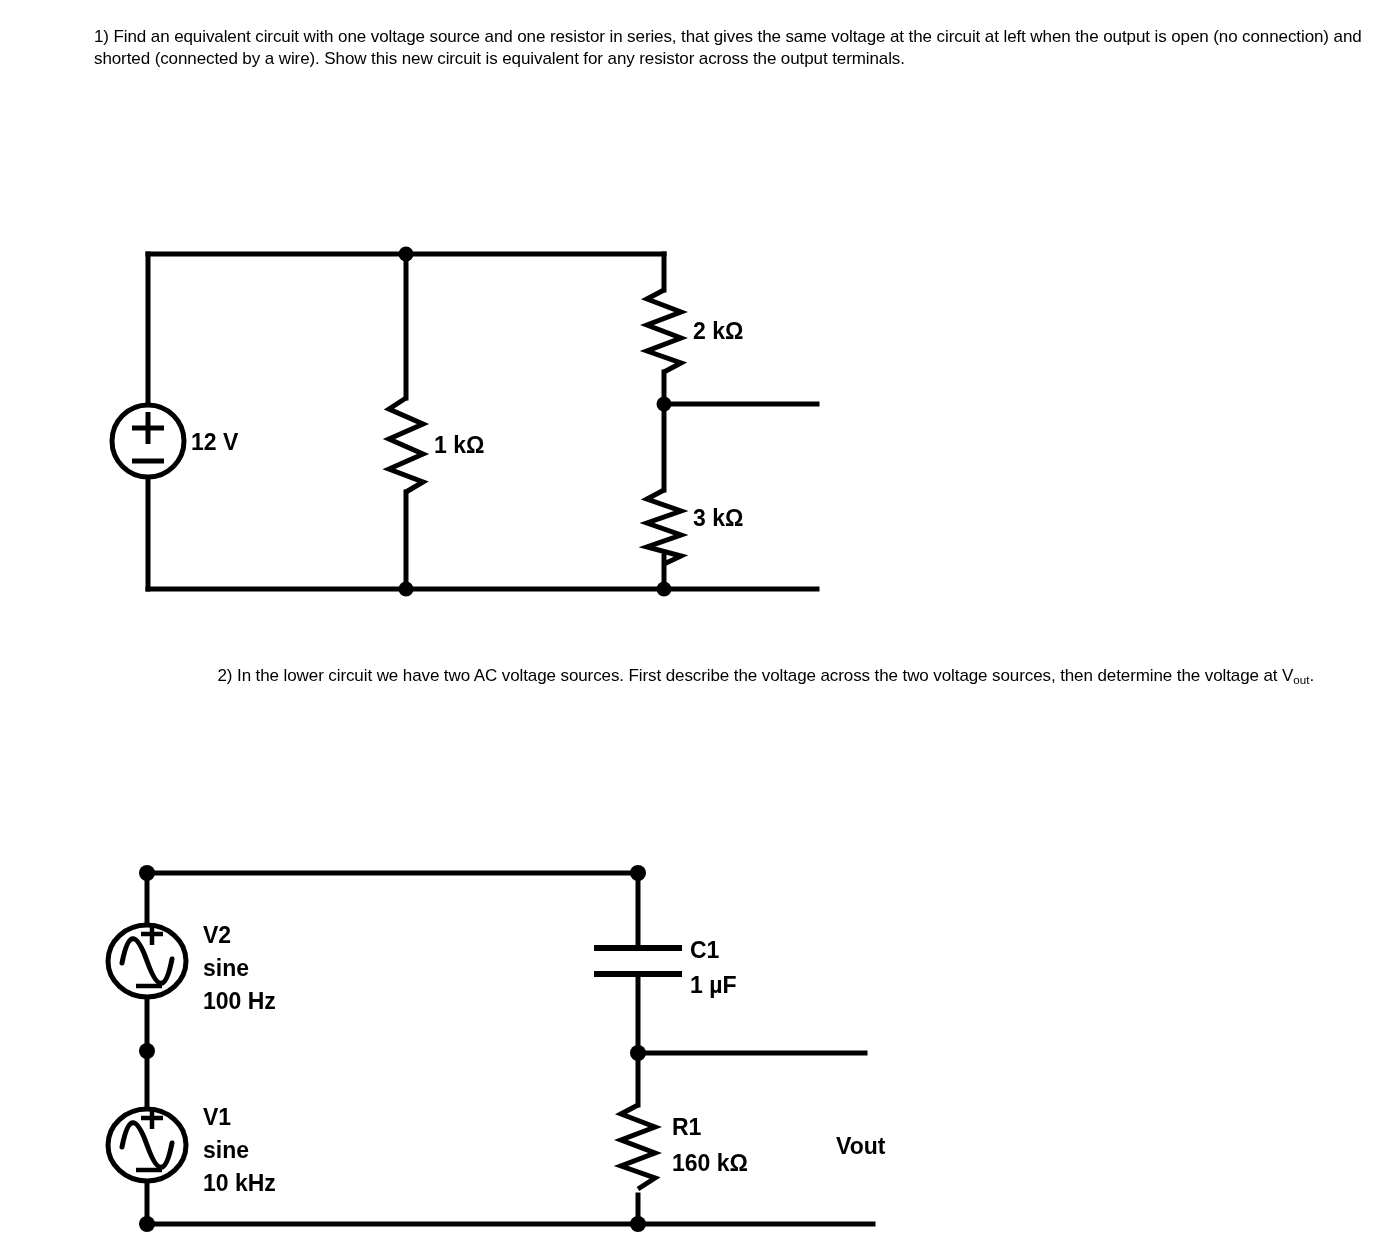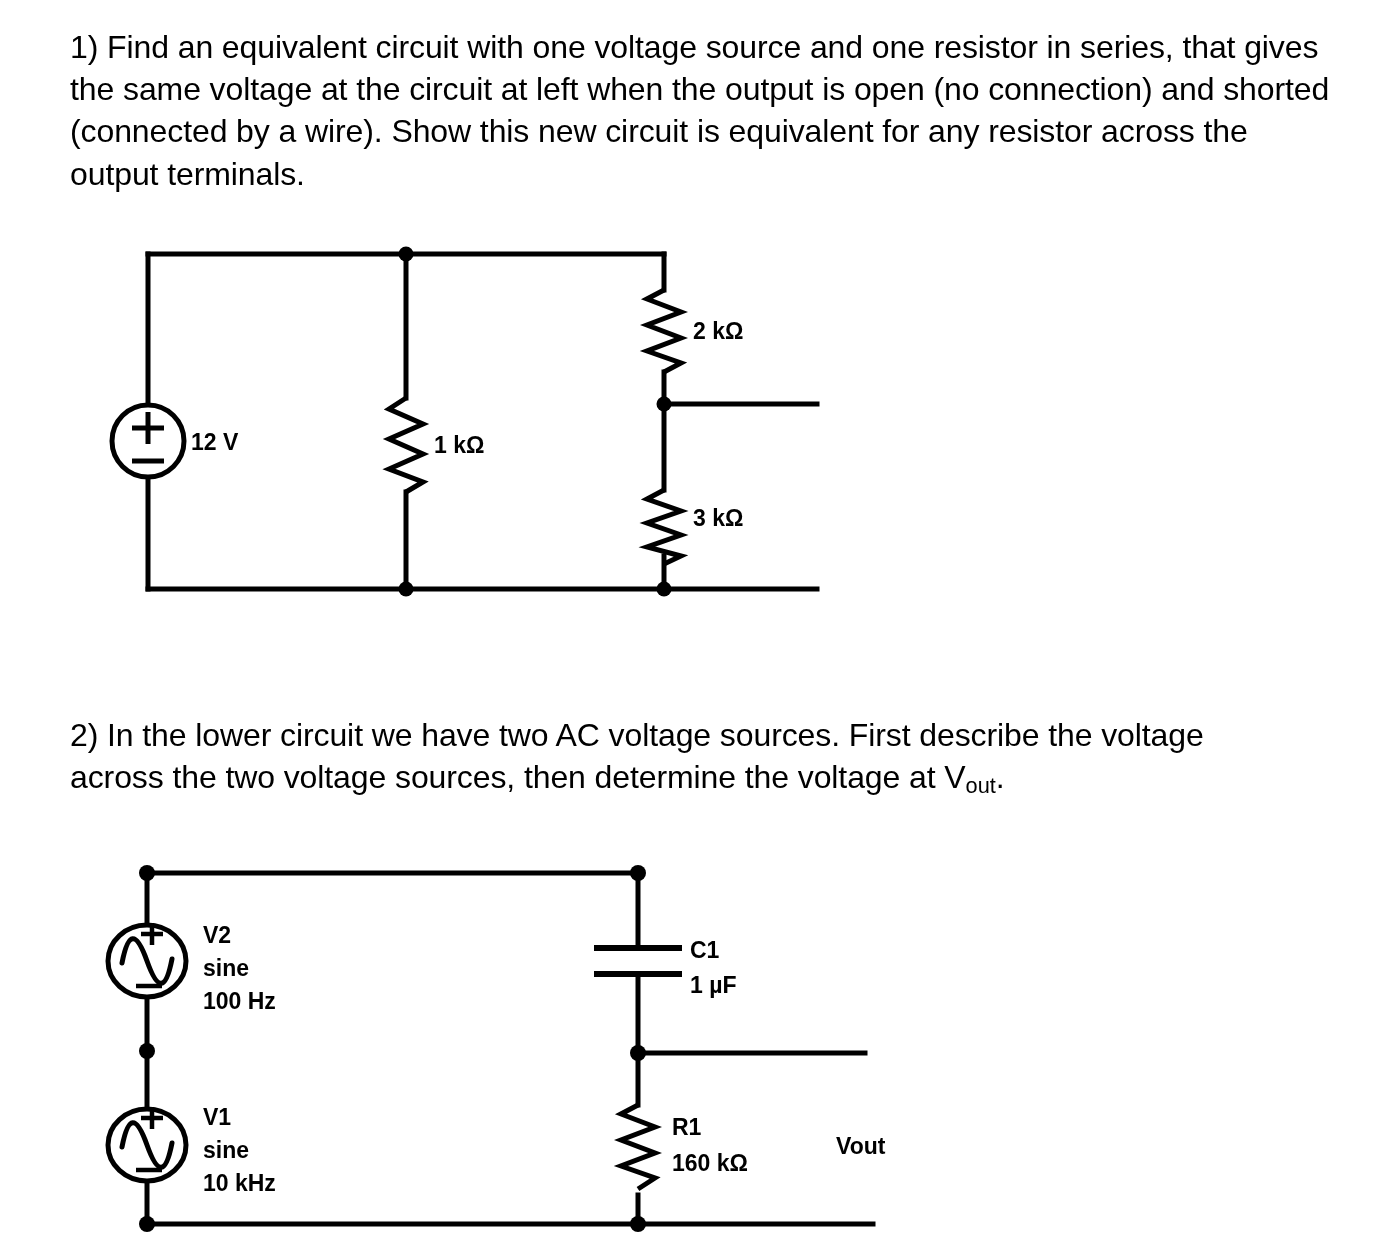--- a/index.html
+++ b/index.html
@@ -14,35 +14,37 @@
     font-family: "Liberation Sans", sans-serif;
     color: #000000;
     overflow: hidden;
   }
   .page {
     position: absolute;
     inset: 0;
   }
   .prompt {
     position: absolute;
-    font-size: 32px;
+    font-size: 17px;
     line-height: 1.32;
     color: #000;
     font-weight: 400;
     letter-spacing: -0.1px;
+    margin-left: 24px;
   }
   #prompt-1 {
     left: 70px;
     top: 26px;
     width: 1270px;
   }
   #prompt-2 {
     left: 70px;
-    top: 714px;
+    top: 665px;
     width: 1220px;
+    text-align: right;
   }
   .prompt sub {
     font-size: 0.68em;
     vertical-align: -0.22em;
     letter-spacing: 0;
   }
   .circuit-svg {
     position: absolute;
     left: 0;
     top: 0;

